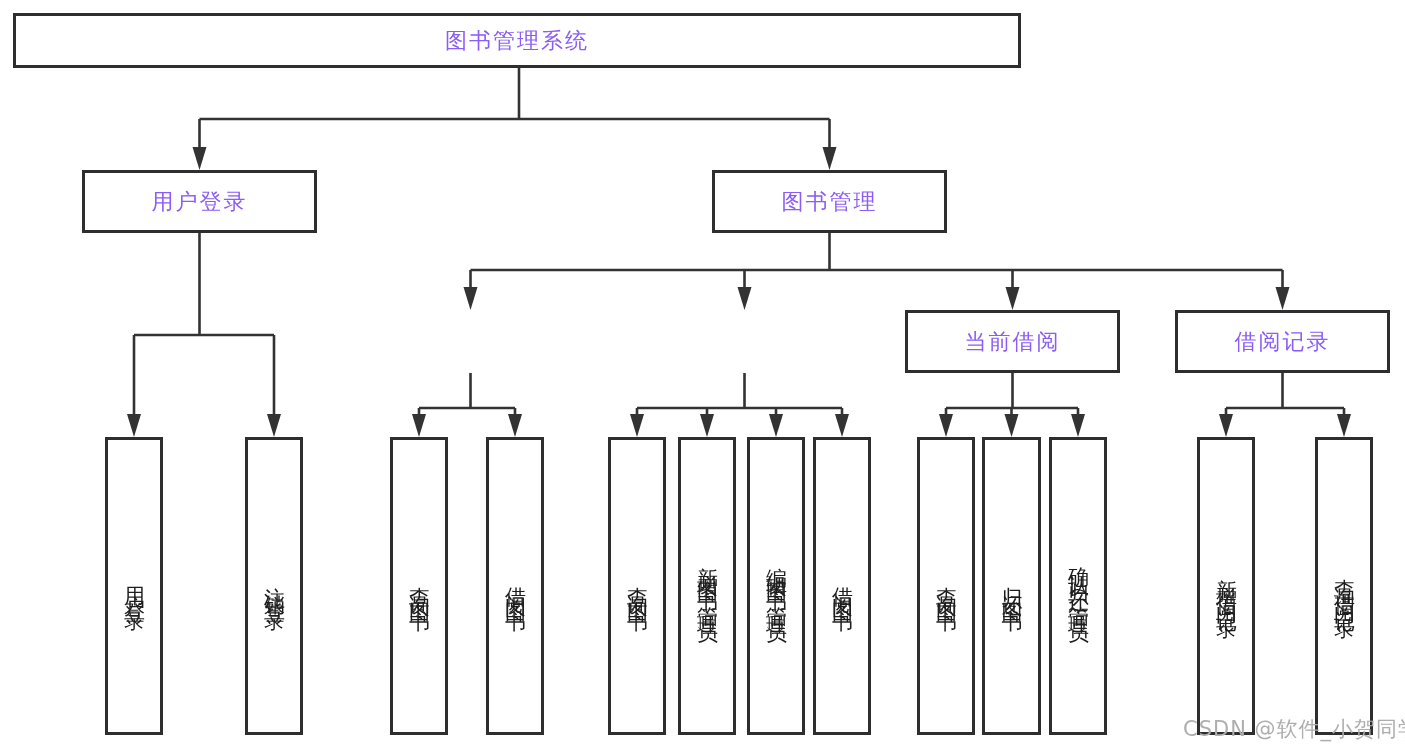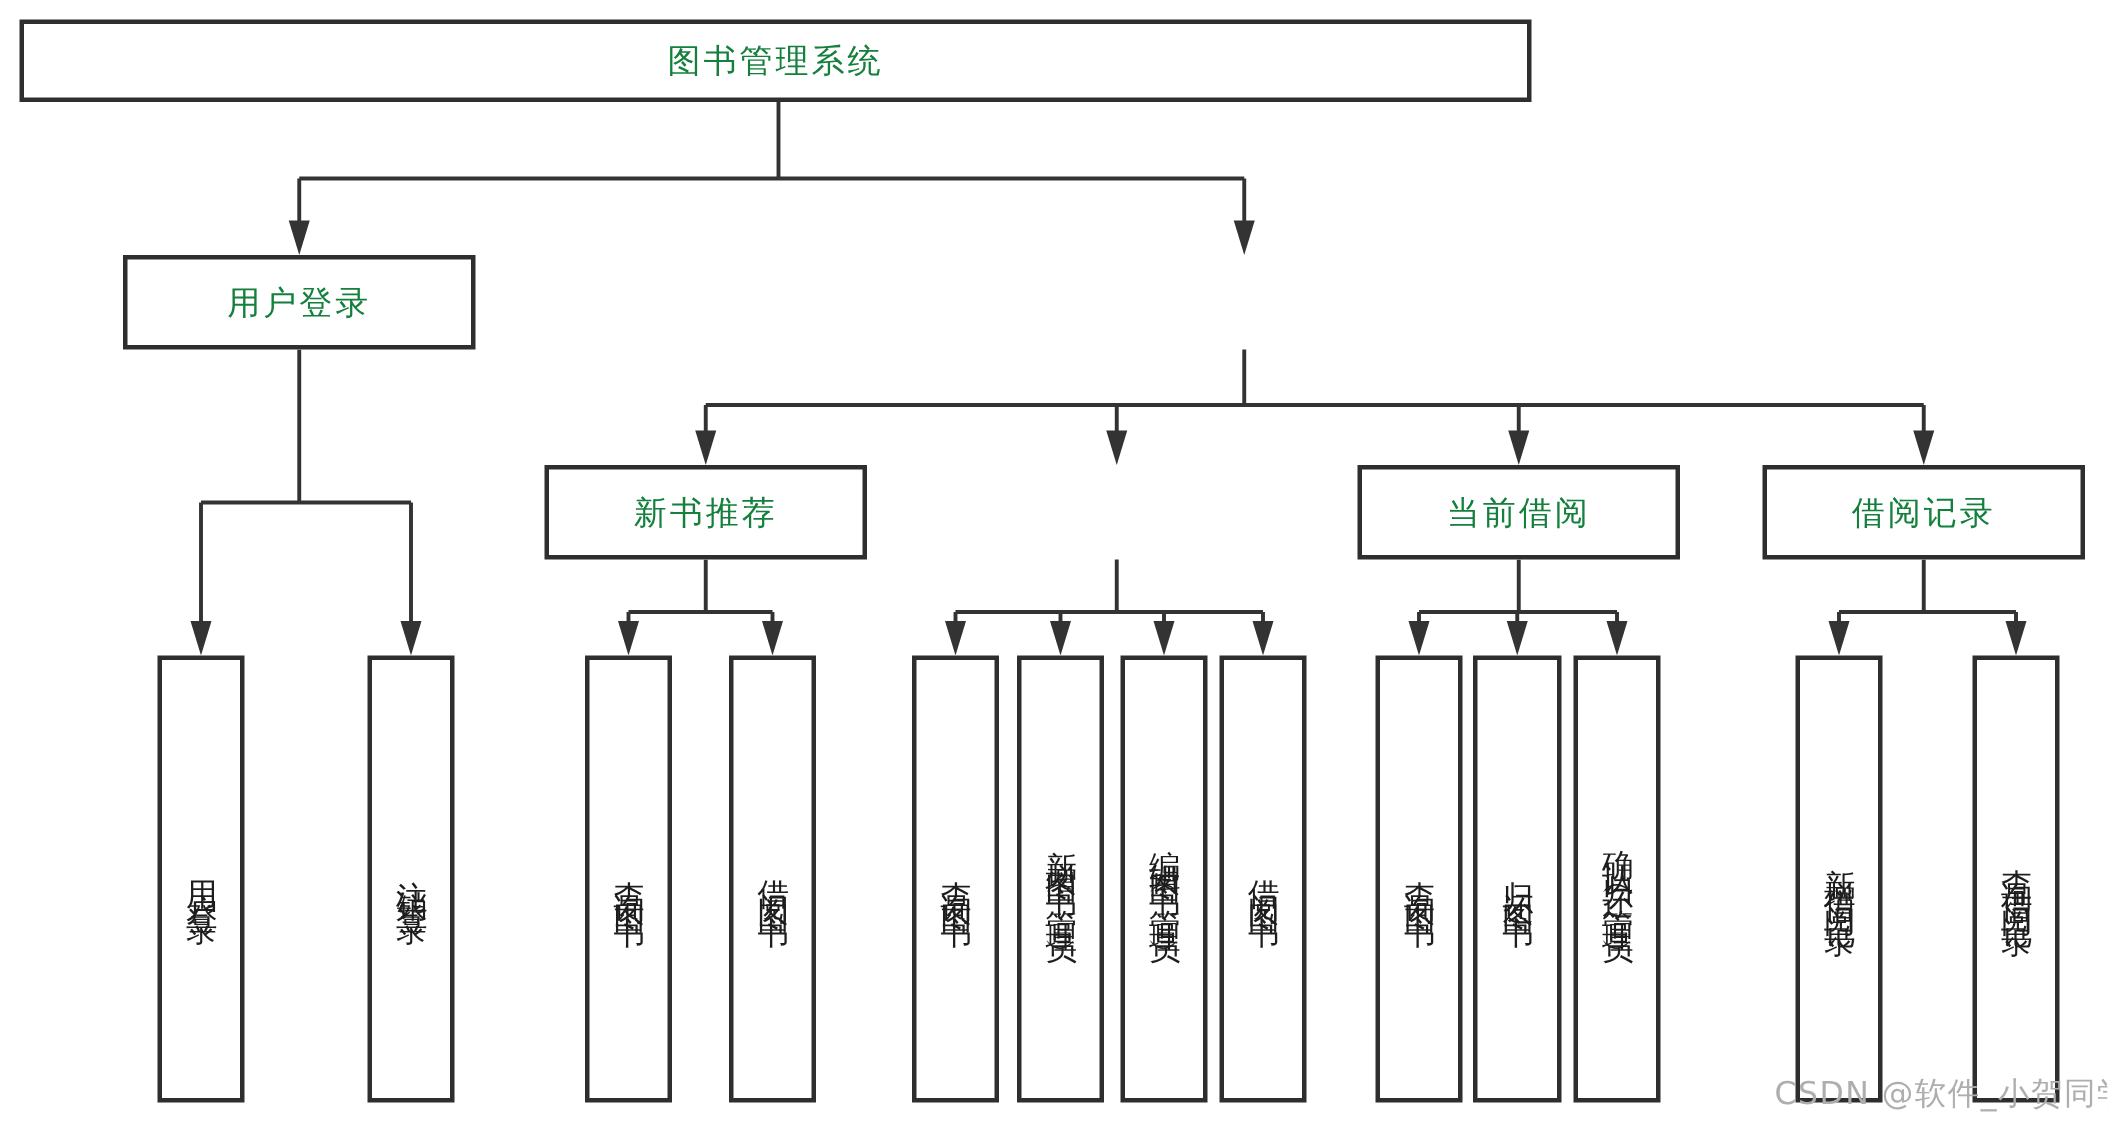--- a/index.html
+++ b/index.html
@@ -16,21 +16,21 @@
     box-sizing:border-box;
     border:3px solid #2e2e2e;
     background:#ffffff;
     display:flex;
     align-items:center;
     justify-content:center;
   }
   .h-label {
     font-size:22px;
     letter-spacing:2px;
-    color:#15803d;
+    color:#8b5cf6;
     white-space:nowrap;
   }
   .v-label {
     writing-mode:vertical-rl;
     text-orientation:mixed;
     font-size:21px;
     letter-spacing:8px;
     line-height:1;
     color:#1d1d1d;
     white-space:nowrap;
@@ -83,24 +83,24 @@
     </g>
   </svg>
 
   <div class="box" style="left:13px; top:13px; width:1008px; height:55px;">
     <span class="h-label">图书管理系统</span>
   </div>
 
   <div class="box" style="left:82px; top:170px; width:235px; height:63px;">
     <span class="h-label">用户登录</span>
   </div>
+  <div class="box" style="left:712px; top:170px; width:235px; height:63px;">
+    <span class="h-label">图书管理</span>
+  </div>
 
-  <div class="box" style="left:363px; top:310px; width:215px; height:63px;">
-    <span class="h-label">新书推荐</span>
-  </div>
   <div class="box" style="left:905px; top:310px; width:215px; height:63px;">
     <span class="h-label">当前借阅</span>
   </div>
   <div class="box" style="left:1175px; top:310px; width:215px; height:63px;">
     <span class="h-label">借阅记录</span>
   </div>
 
   <div class="box" style="left:105px; top:437px; width:58px; height:298px;">
     <span class="v-label">用户登录</span>
   </div>

